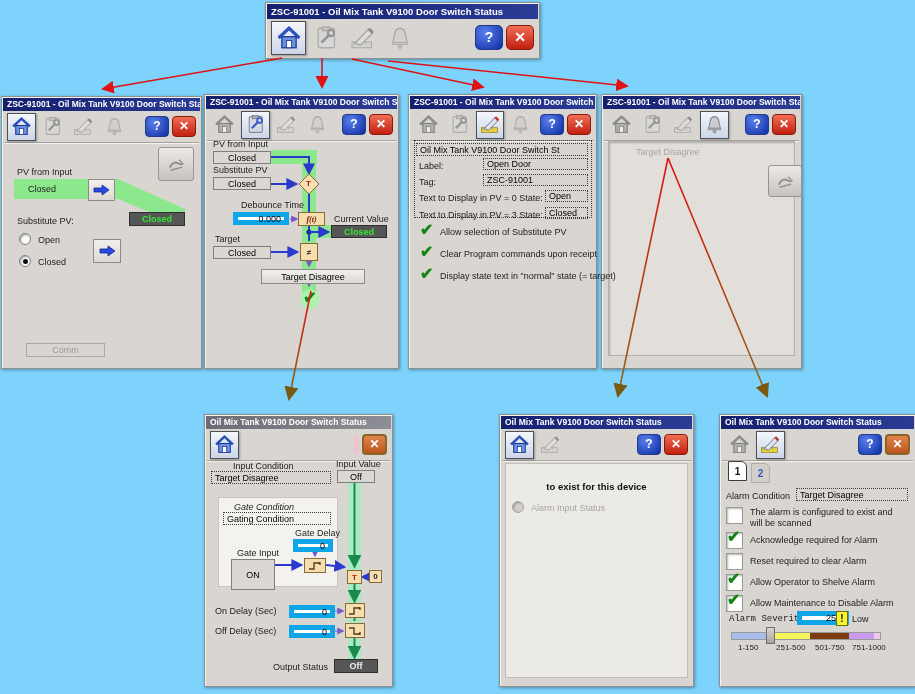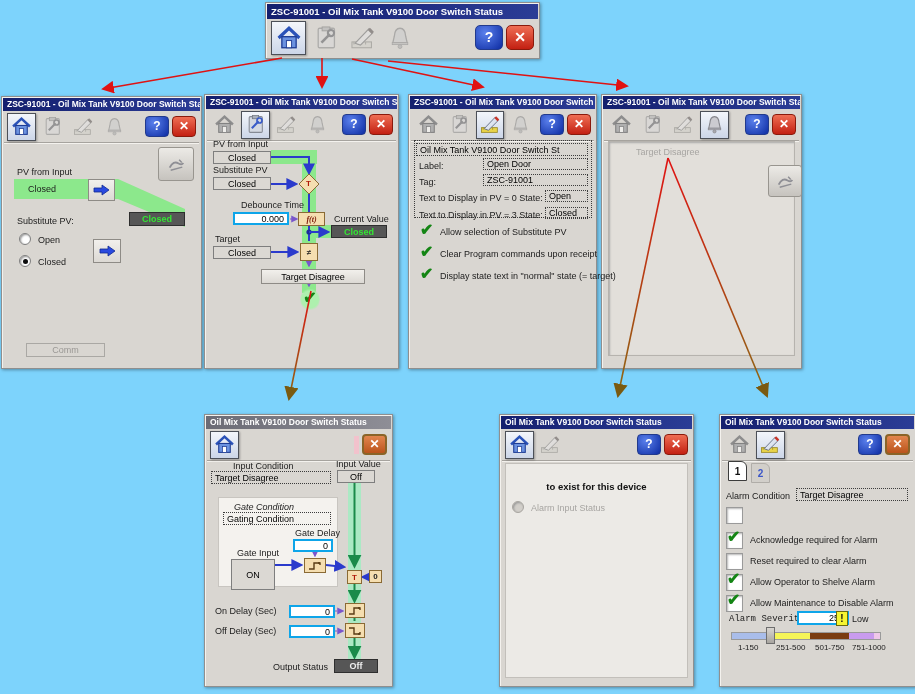--- a/index.html
+++ b/index.html
@@ -22,21 +22,21 @@
   .pinksliver{width:5px;height:18px;background:#f2c2cc;margin-left:3px;}
   .big .titlebar{height:15px;font-size:9.5px;line-height:15px;}
   .big .toolbar{top:16px;height:37px;border-bottom:none;box-shadow:none;}
   .big .tab{width:33px;height:32px;}
   .big .ic{width:26px;height:26px;}
   .big .btn-help,.big .btn-close{width:26px;height:23px;line-height:22px;font-size:14px;border-radius:5px;}
   .lbl{position:absolute;font-size:9px;color:#1c1c1c;white-space:nowrap;z-index:3;}
   .lbl.gray{color:#a7a5a2;}
   .fld{position:absolute;font-size:9px;z-index:3;display:flex;align-items:center;justify-content:center;box-sizing:border-box;}
   .gray-field{background:#dbd8d3;border:1px solid #7e7e7e;}
-  .white-field{background:#fff;border:2px solid #0ea5e9;justify-content:flex-end;padding-right:3px;}
+  .white-field{background:#fff;border:5px solid #0ea5e9;justify-content:flex-end;padding-right:3px;}
   .dotted-field{border:1px dotted #3c3c3c;justify-content:flex-start;padding-left:3px;}
   .dotted-box{position:absolute;border:1px dotted #3c3c3c;z-index:1;}
   .dark-field{background:#565656;border:1px solid #2e2e2e;color:#eee;font-weight:bold;}
   .dark-field.greentxt{color:#33e633;}
   .block{position:absolute;background:#f5deb0;border:1px solid #8a6a34;z-index:4;display:flex;align-items:center;justify-content:center;font-size:8px;font-weight:bold;color:#7c1a08;box-sizing:border-box;}
   .flow{position:absolute;left:0;top:0;z-index:1;}
   .panel{position:absolute;z-index:0;}
   .radio{position:absolute;width:12px;height:12px;border-radius:50%;background:#fff;border:1px solid #7e7e7e;box-shadow:inset 1px 1px 2px #9a9a9a;z-index:3;box-sizing:border-box;}
   .radio.sel::after{content:"";display:block;width:5px;height:5px;border-radius:50%;background:#0c0c0c;margin:2.5px auto;}
   .radio.dis{background:#d2cfca;border-color:#a8a5a0;}
@@ -451,20 +451,21 @@
       <div class="btn-help"></div>
       <div class="btn-close warm"></div>
     </div>
     <div class="pgtab on" style="left:8px;top:46px;">1</div>
     <div class="pgtab off" style="left:31px;top:48px;">2</div>
     <div class="lbl" style="left:6px;top:76px;">Alarm Condition</div>
     <div class="fld dotted-field" style="left:76px;top:73px;width:112px;height:13px;">Target Disagree</div>
 
     <div class="cbox" style="left:6px;top:92px;"></div>
 
+    <div class="lbl wrap" style="left:30px;top:92px;width:155px;">The alarm is configured to exist and will be scanned</div>
 
     <div class="cbox" style="left:6px;top:117px;"></div>
     <div class="check" style="left: 7px; top: 115px; visibility: visible;"></div>
     <div class="lbl" style="left:30px;top:120px;">Acknowledge required for Alarm</div>
 
     <div class="cbox" style="left:6px;top:138px;"></div>
 
     <div class="lbl" style="left:30px;top:141px;">Reset required to clear Alarm</div>
 
     <div class="cbox" style="left:6px;top:159px;"></div>

